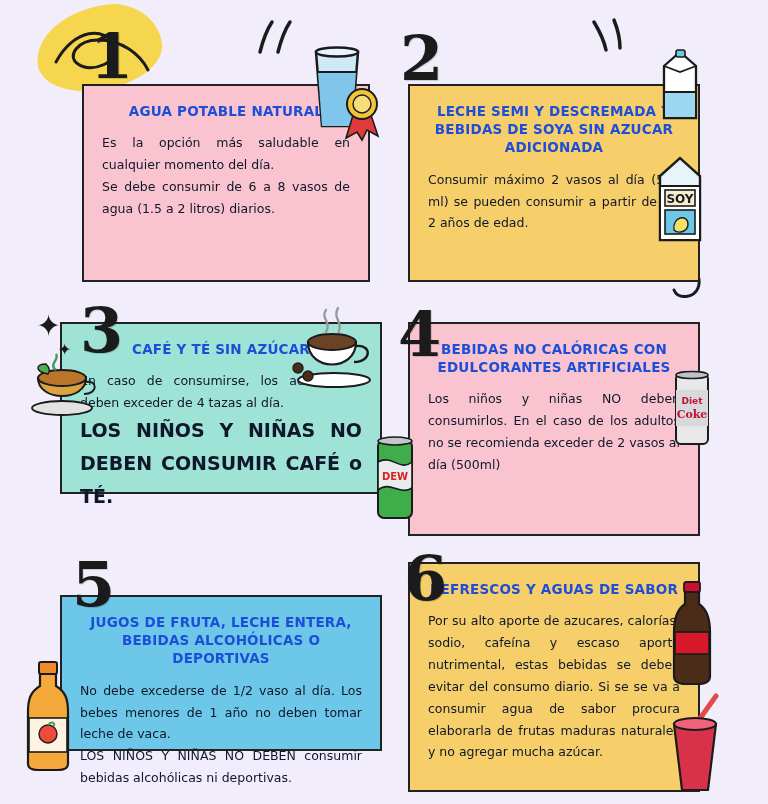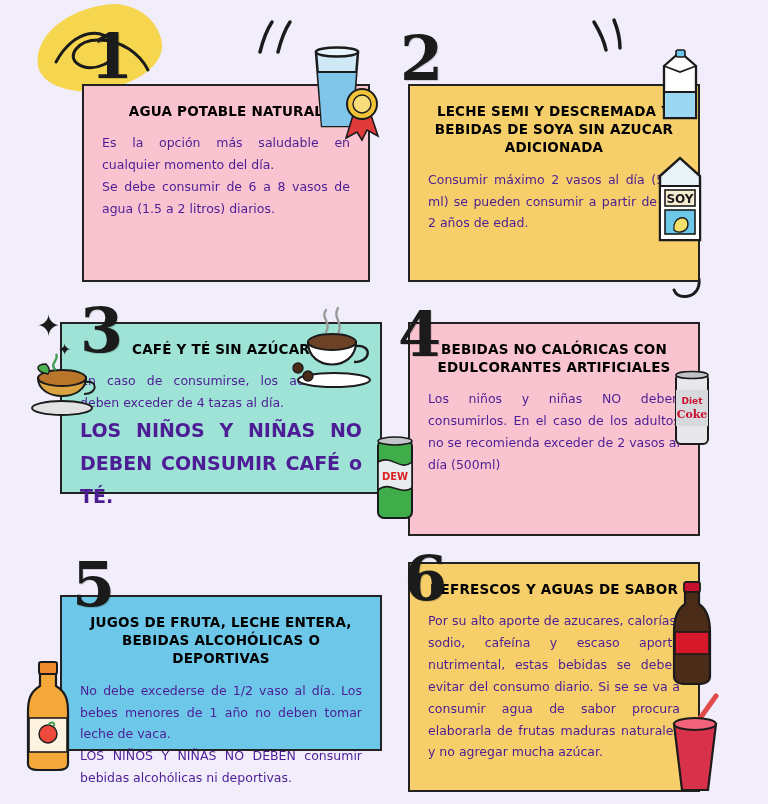--- a/index.html
+++ b/index.html
@@ -44,29 +44,29 @@
     box-sizing: border-box;
   }
   .card-inner {
     padding: 16px 18px 14px 18px;
     box-sizing: border-box;
     height: 100%;
   }
   .card-title {
     font-family: "DejaVu Sans", sans-serif;
     font-weight: bold;
-    color: #000000;
+    color: #1d4ed8;
     text-align: center;
     letter-spacing: 0.2px;
     line-height: 1.35;
     font-size: 13.5px;
   }
   .card-body {
     margin-top: 12px;
-    color: #4c1d95;
+    color: #0f172a;
     line-height: 1.75;
     font-size: 12.5px;
     text-align: justify;
   }
   .card-body .strong {
     font-weight: bold;
     font-size: 19px;
   }
 
   

